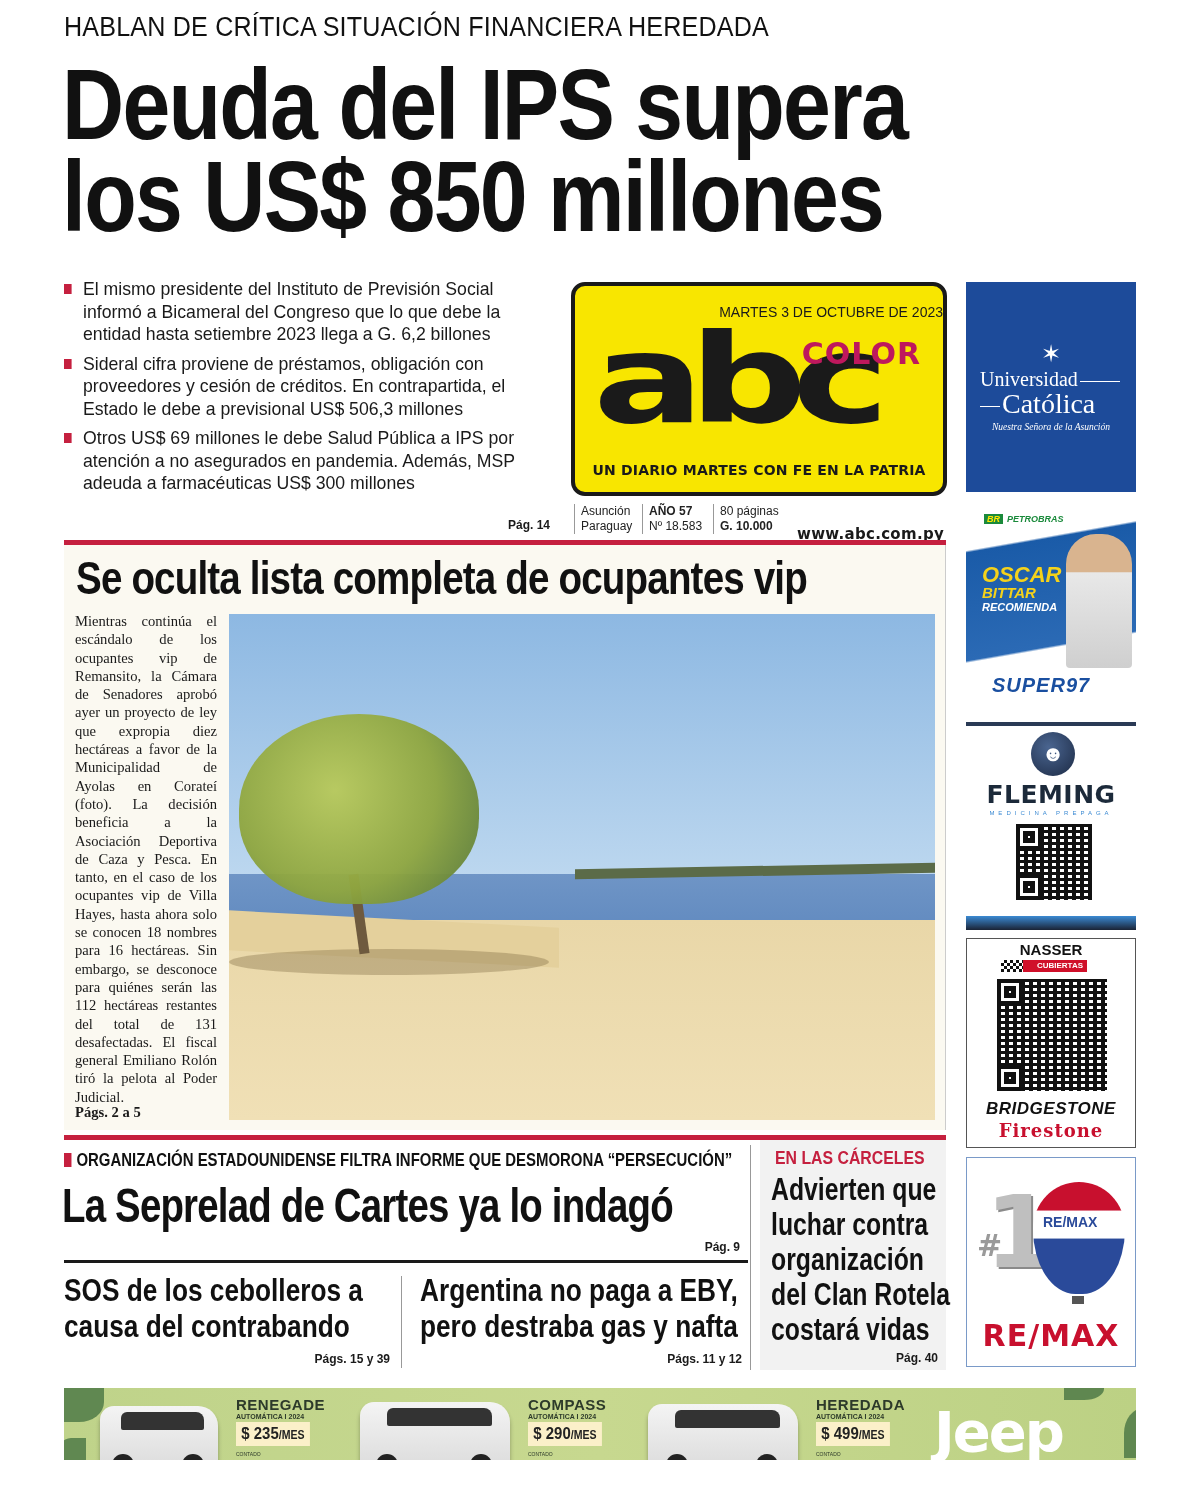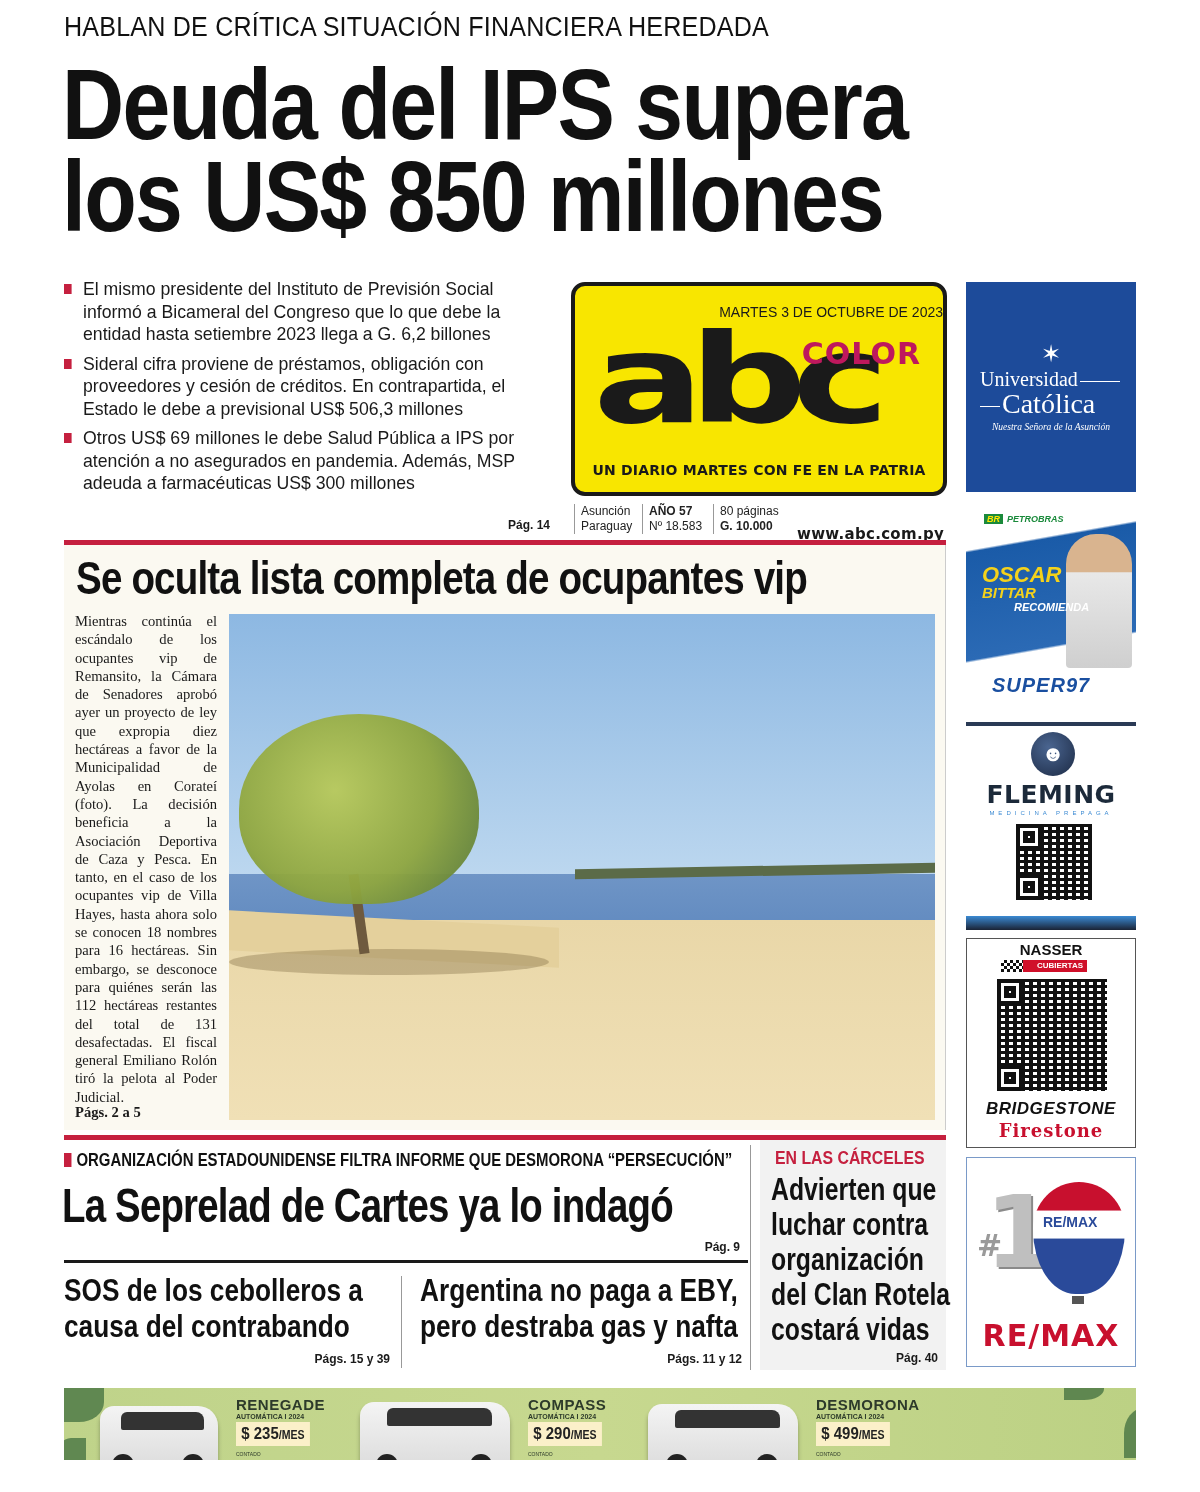--- a/index.html
+++ b/index.html
@@ -76,21 +76,21 @@
   .ad-uc .l1 .ln, .ad-uc .l2 .ln { display: inline-block; width: 40px; height: 1px; background: #fff; vertical-align: middle; margin-left: 2px; }
   .ad-uc .l2 { position: absolute; left: 14px; top: 106px; font-size: 28px; }
   .ad-uc .l2 .ln { width: 20px; margin: 0 2px 0 0; }
   .ad-uc .l3 { position: absolute; left: 0; right: 0; top: 140px; font-size: 9.5px; font-style: italic; font-weight: 400; }
 
   .ad-pb { top: 500px; height: 200px; background: linear-gradient(170deg, #ffffff 0%, #ffffff 22%, #1a5ba8 23%, #2b6ab5 70%, #ffffff 71%); overflow: hidden; }
   .ad-pb .logo { position: absolute; left: 18px; top: 14px; font-size: 9px; font-weight: 700; font-style: italic; color: #1a8a3b; }
   .ad-pb .logo .br { display: inline-block; background: #1a8a3b; color: #ffe600; padding: 0 3px; margin-right: 4px; }
   .ad-pb .oscar { position: absolute; left: 16px; top: 62px; font-size: 22px; font-weight: 700; font-style: italic; color: #f5d21a; }
   .ad-pb .bittar { position: absolute; left: 16px; top: 84px; font-size: 15px; font-weight: 700; font-style: italic; color: #f5d21a; }
-  .ad-pb .rec { position: absolute; left: 16px; top: 101px; font-size: 11px; font-weight: 700; font-style: italic; color: #fff; margin-left: 32px; }
+  .ad-pb .rec { position: absolute; left: 16px; top: 101px; font-size: 11px; font-weight: 700; font-style: italic; color: #fff; }
   .ad-pb .person { position: absolute; right: 4px; top: 34px; width: 66px; height: 134px; background: linear-gradient(#d9b48f 0%, #d9b48f 28%, #e8e8e8 29%, #cfcfcf 100%); border-radius: 30px 30px 4px 4px; }
   .ad-pb .super { position: absolute; left: 26px; top: 174px; font-size: 20px; font-weight: 700; font-style: italic; color: #1a4fa0; letter-spacing: 1px; }
 
   .ad-fl { top: 718px; height: 212px; background: #fff; }
   .ad-fl .topbar { position: absolute; left: 0; right: 0; top: 4px; height: 4px; background: #2a3a55; }
   .ad-fl .circle { position: absolute; left: 65px; top: 14px; width: 44px; height: 44px; border-radius: 50%; background: radial-gradient(circle at 40% 35%, #4a6590, #1c2a44); color: #fff; text-align: center; font-size: 22px; line-height: 44px; }
   .ad-fl .name { position: absolute; left: 0; right: 0; top: 62px; text-align: center; font-family: "DejaVu Sans", sans-serif; font-weight: bold; font-size: 25px; color: #1c2a3a; letter-spacing: 0.5px; }
   .ad-fl .sub { position: absolute; left: 0; right: 0; top: 92px; text-align: center; font-size: 6px; letter-spacing: 4px; color: #3b8ad3; }
   .qr { position: absolute; background-color: #fff;
         background-image:
@@ -286,19 +286,20 @@
   <div class="trim" style="left:464px; top:25px;">AUTOMÁTICA I 2024</div>
   <div class="price-box" style="left:464px; top:34px;"><span>$ 290</span><small>/MES</small></div>
   <div class="cont-lbl" style="left:464px; top:63px;">CONTADO</div>
   <div class="cont" style="left:460px; top:69px;">$ 27.990</div>
 
   <div class="car" style="left:584px; top:16px; width:150px; height:64px;">
       <div class="win"></div>
       <div class="wh" style="left:18px;"></div>
       <div class="wh" style="right:20px;"></div>
     </div>
-  <div class="model" style="left:752px; top:8px;">DESMORONA</div>
+  <div class="model" style="left:752px; top:8px;">HEREDADA</div>
   <div class="trim" style="left:752px; top:25px;">AUTOMÁTICA I 2024</div>
   <div class="price-box" style="left:752px; top:34px;"><span>$ 499</span><small>/MES</small></div>
   <div class="cont-lbl" style="left:752px; top:63px;">CONTADO</div>
   <div class="cont" style="left:748px; top:69px;">$ 41.990</div>
 
+  <div class="jeep-logo">Jeep</div>
 </div>
 
 </body></html>

